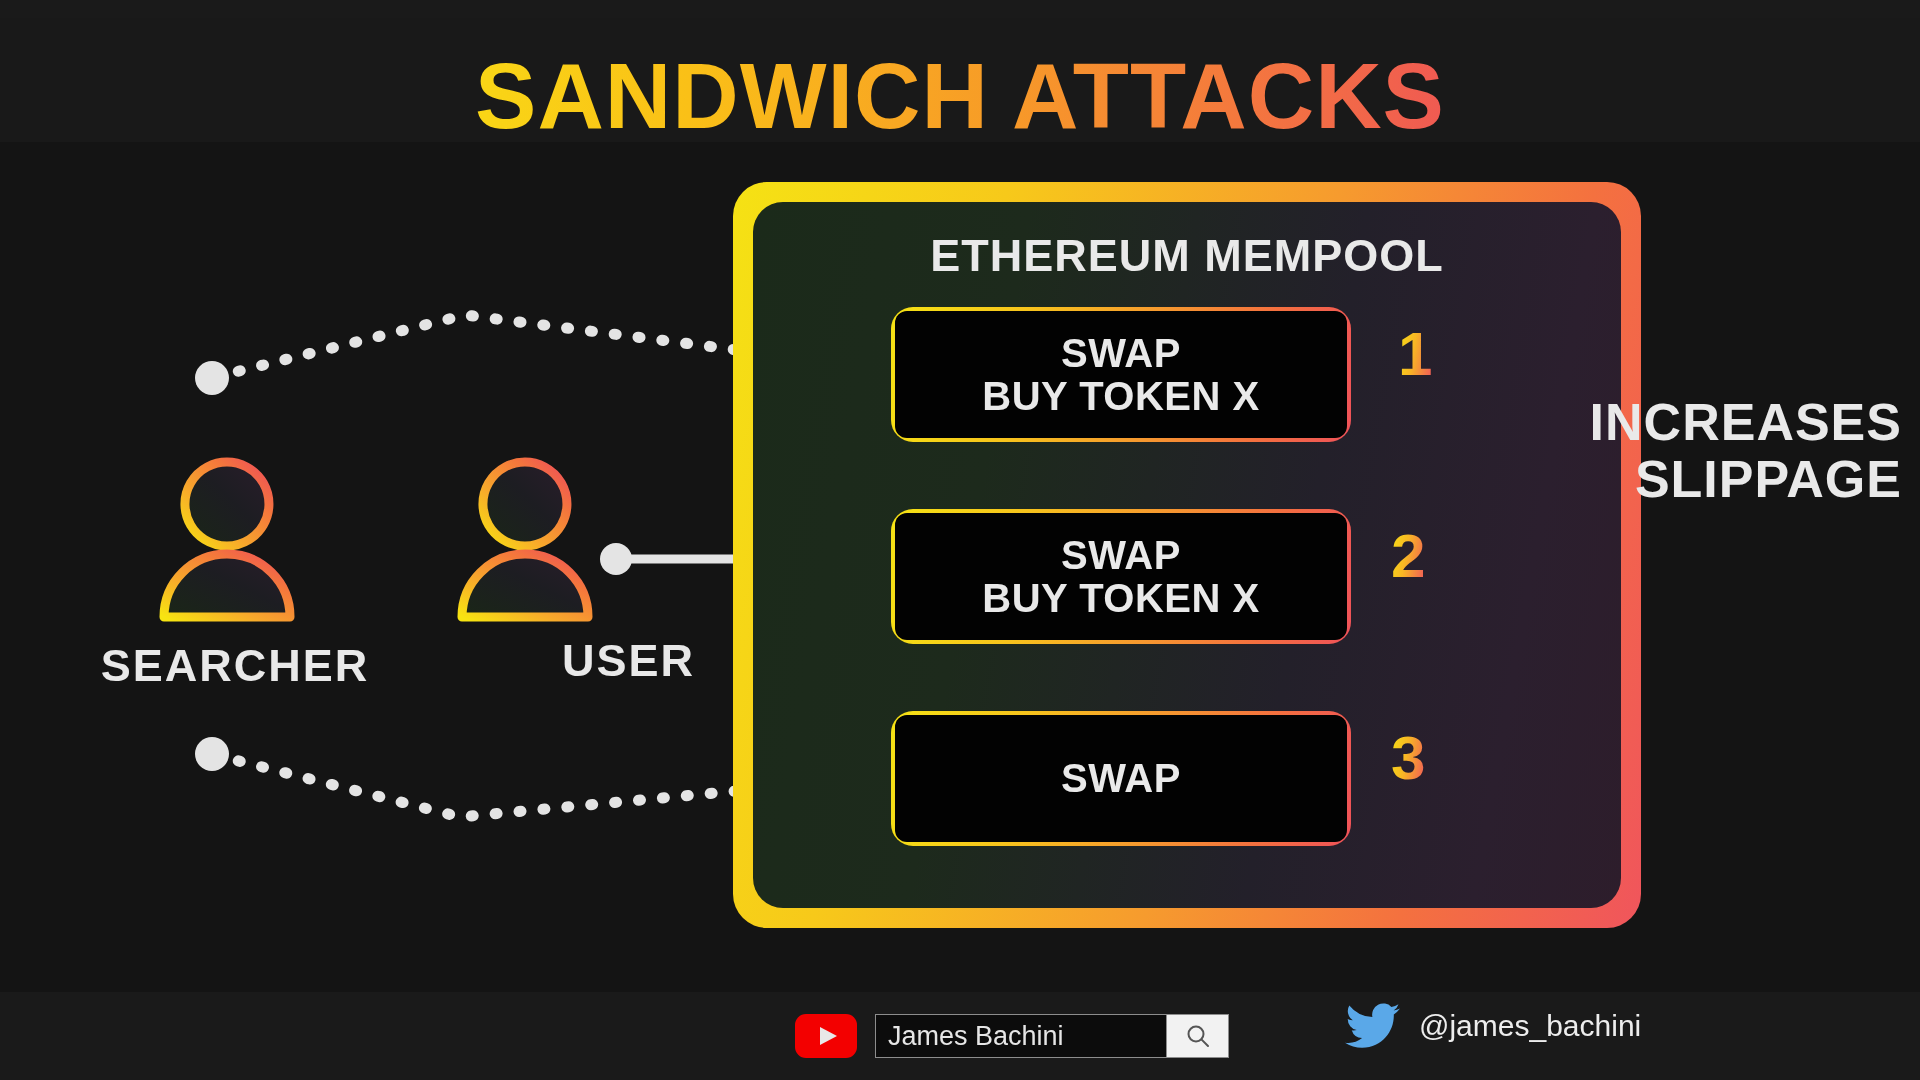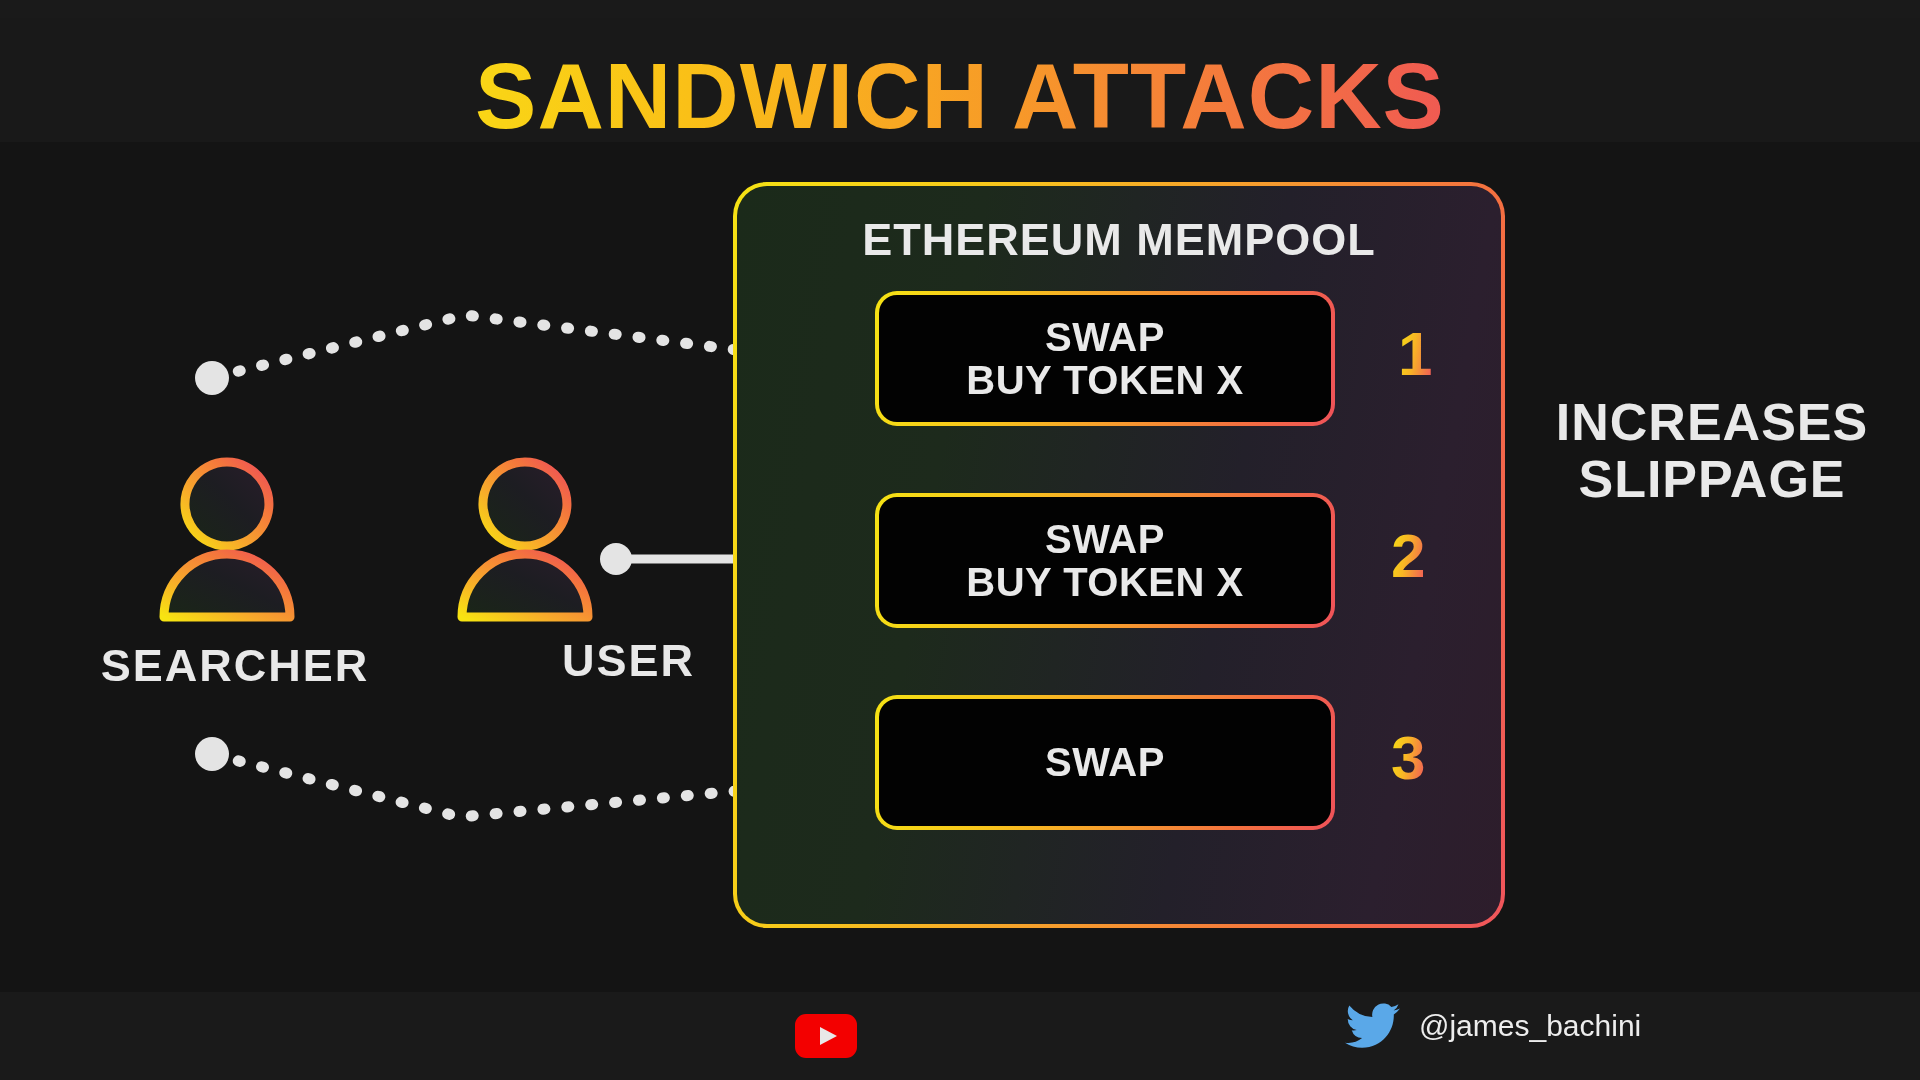--- a/index.html
+++ b/index.html
@@ -74,24 +74,24 @@
     font-size: 45px;
     font-weight: bold;
     letter-spacing: 2px;
   }
 
   
   .mempool {
     position: absolute;
     left: 733px;
     top: 182px;
-    width: 772px;
+    width: 908px;
     height: 746px;
     border-radius: 34px;
-    padding: 4px;
+    padding: 20px;
     background: linear-gradient(105deg, #f5e214 0%, #f7c91a 25%, #f69b2e 55%, #f4713f 78%, #f0555c 100%);
     box-sizing: border-box;
   }
   .mempool-inner {
     width: 100%;
     height: 100%;
     border-radius: 30px;
     background: linear-gradient(100deg, #1b2a1a 0%, #1d2a1c 28%, #23202a 62%, #2b1f2e 85%, #2d1d2b 100%);
     position: relative;
     box-sizing: border-box;
@@ -115,21 +115,21 @@
     width: 460px;
     height: 135px;
     border-radius: 22px;
     padding: 4px;
     background: linear-gradient(100deg, #f5e214 0%, #f7c41c 28%, #f69630 58%, #f4703f 80%, #ef5259 100%);
     box-sizing: border-box;
   }
   .swap-inner {
     width: 100%;
     height: 100%;
-    border-radius: 18px;
+    border-radius: 12px;
     background: #020202;
     display: flex;
     flex-direction: column;
     align-items: center;
     justify-content: center;
     box-sizing: border-box;
   }
   .swap-line1 {
     color: #e9e9e9;
     font-size: 40px;
@@ -157,21 +157,21 @@
     color: transparent;
     -webkit-text-fill-color: transparent;
   }
 
   
   .increases {
     position: absolute;
     left: 1522px;
     top: 394px;
     width: 380px;
-    text-align: center;
+    text-align: right;
     color: #e9e9e9;
     font-size: 52px;
     font-weight: bold;
     line-height: 1.1;
     letter-spacing: 1px;
   }
 
   
   .connector-layer {
     position: absolute;
@@ -327,20 +327,29 @@
   </div>
 
   <div class="band-footer"></div>
 
 
   <div class="footer-item" style="left:795px; top:992px;">
     <svg width="62" height="44" viewBox="0 0 62 44" style="margin-right:18px;">
       <rect x="0" y="0" width="62" height="44" rx="11" fill="#f30000"></rect>
       <path d="M25 13 L42 22 L25 31 Z" fill="#e8e8e8"></path>
     </svg>
+    <div class="yt-box">
+      <div class="yt-input">James Bachini</div>
+      <div class="yt-search-btn">
+        <svg width="26" height="26" viewBox="0 0 26 26">
+          <circle cx="11" cy="11" r="7.5" fill="none" stroke="#555" stroke-width="2"></circle>
+          <line x1="16.4" y1="16.4" x2="23" y2="23" stroke="#555" stroke-width="2" stroke-linecap="round"></line>
+        </svg>
+      </div>
+    </div>
   </div>
 
   <div class="footer-item" style="left:1345px; top:982px;">
     <svg width="56" height="46" viewBox="0 0 56 46" style="margin-right:18px;">
       <path d="M55 5.6 a22 22 0 0 1 -6.4 1.8 a11.2 11.2 0 0 0 4.9 -6.2 a22.4 22.4 0 0 1 -7.1 2.7 a11.2 11.2 0 0 0 -19 10.2 A31.7 31.7 0 0 1 4.3 2.4 a11.2 11.2 0 0 0 3.5 14.9 a11.1 11.1 0 0 1 -5.1 -1.4 v0.2 a11.2 11.2 0 0 0 9 11 a11.2 11.2 0 0 1 -5 0.2 a11.2 11.2 0 0 0 10.4 7.8 A22.4 22.4 0 0 1 0 39.7 a31.6 31.6 0 0 0 17.1 5 c20.5 0 31.7 -17 31.7 -31.7 v-1.5 A22.6 22.6 0 0 0 55 5.6 Z" fill="#5aa8e8"></path>
     </svg>
     <span class="footer-text">@james_bachini</span>
   </div>
 
 </div>

